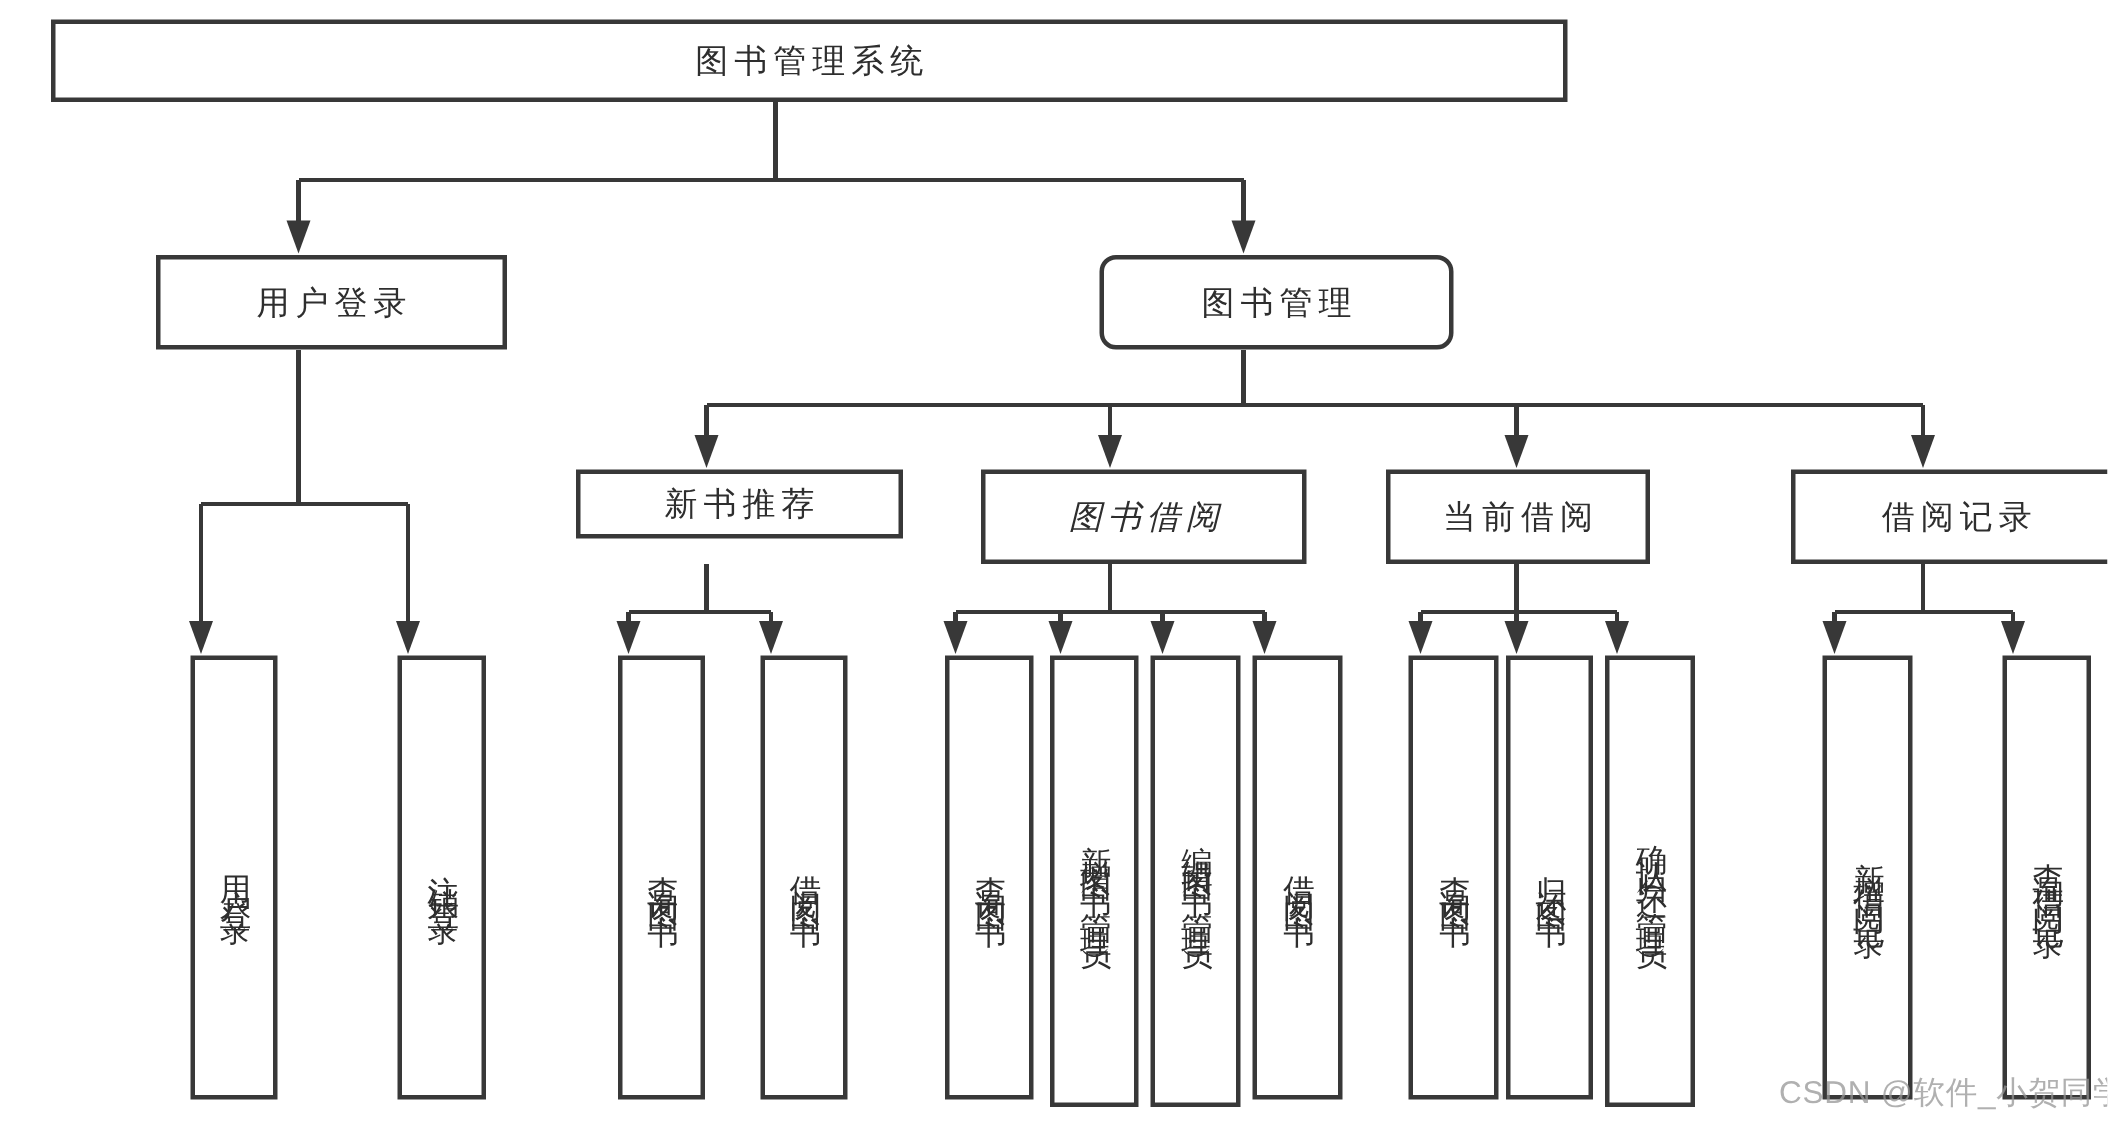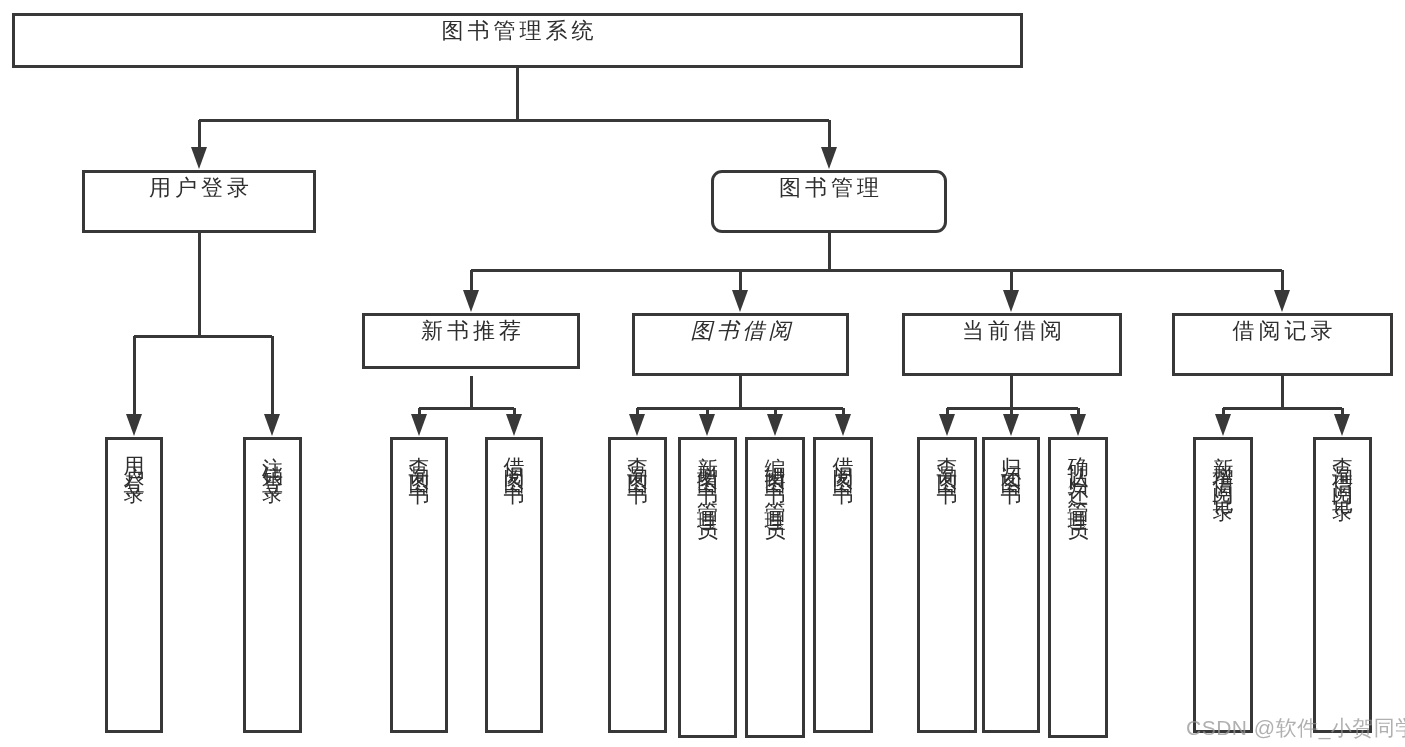--- a/index.html
+++ b/index.html
@@ -11,22 +11,24 @@
     font-family:"Liberation Sans","DejaVu Sans",sans-serif;
     color:#2e2e2e;
   }
   #wires{position:absolute;left:0;top:0;width:1405px;height:747px;}
   .node{
     position:absolute;
     box-sizing:border-box;
     background:#ffffff;
     border:3px solid #383838;
     display:flex;
+    align-items:center;
     justify-content:center;
     z-index:2;
+    margin-left:22px;
   }
   .hnode span{
     font-size:22px;
     letter-spacing:4px;
     text-indent:4px;
     white-space:nowrap;
     color:#2e2e2e;
   }
   .vnode span{
     writing-mode:vertical-rl;
@@ -88,27 +90,27 @@
     <span>图书管理系统</span>
   </div>
 
   <div class="node hnode" style="left:82px;top:170px;width:234px;height:63px;">
     <span>用户登录</span>
   </div>
   <div class="node hnode" style="left:711px;top:170px;width:236px;height:63px;border-radius:11px;">
     <span>图书管理</span>
   </div>
 
-  <div class="node hnode" style="left:362px;top:313px;width:218px;height:56px;">
+  <div class="node hnode" style="left:362px;top:313px;width:218px;height:46px;">
     <span>新书推荐</span>
   </div>
   <div class="node hnode" style="left:632px;top:313px;width:217px;height:63px;font-style:italic;">
     <span>图书借阅</span>
   </div>
-  <div class="node hnode" style="left:902px;top:313px;width:220px;height:63px;">
+  <div class="node hnode" style="left:902px;top:313px;width:176px;height:63px;">
     <span>当前借阅</span>
   </div>
   <div class="node hnode" style="left:1172px;top:313px;width:221px;height:63px;">
     <span>借阅记录</span>
   </div>
 
   <div class="node vnode" style="left:105px;top:437px;width:58px;height:296px;">
     <span>用户登录</span>
   </div>
   <div class="node vnode" style="left:243px;top:437px;width:59px;height:296px;">

